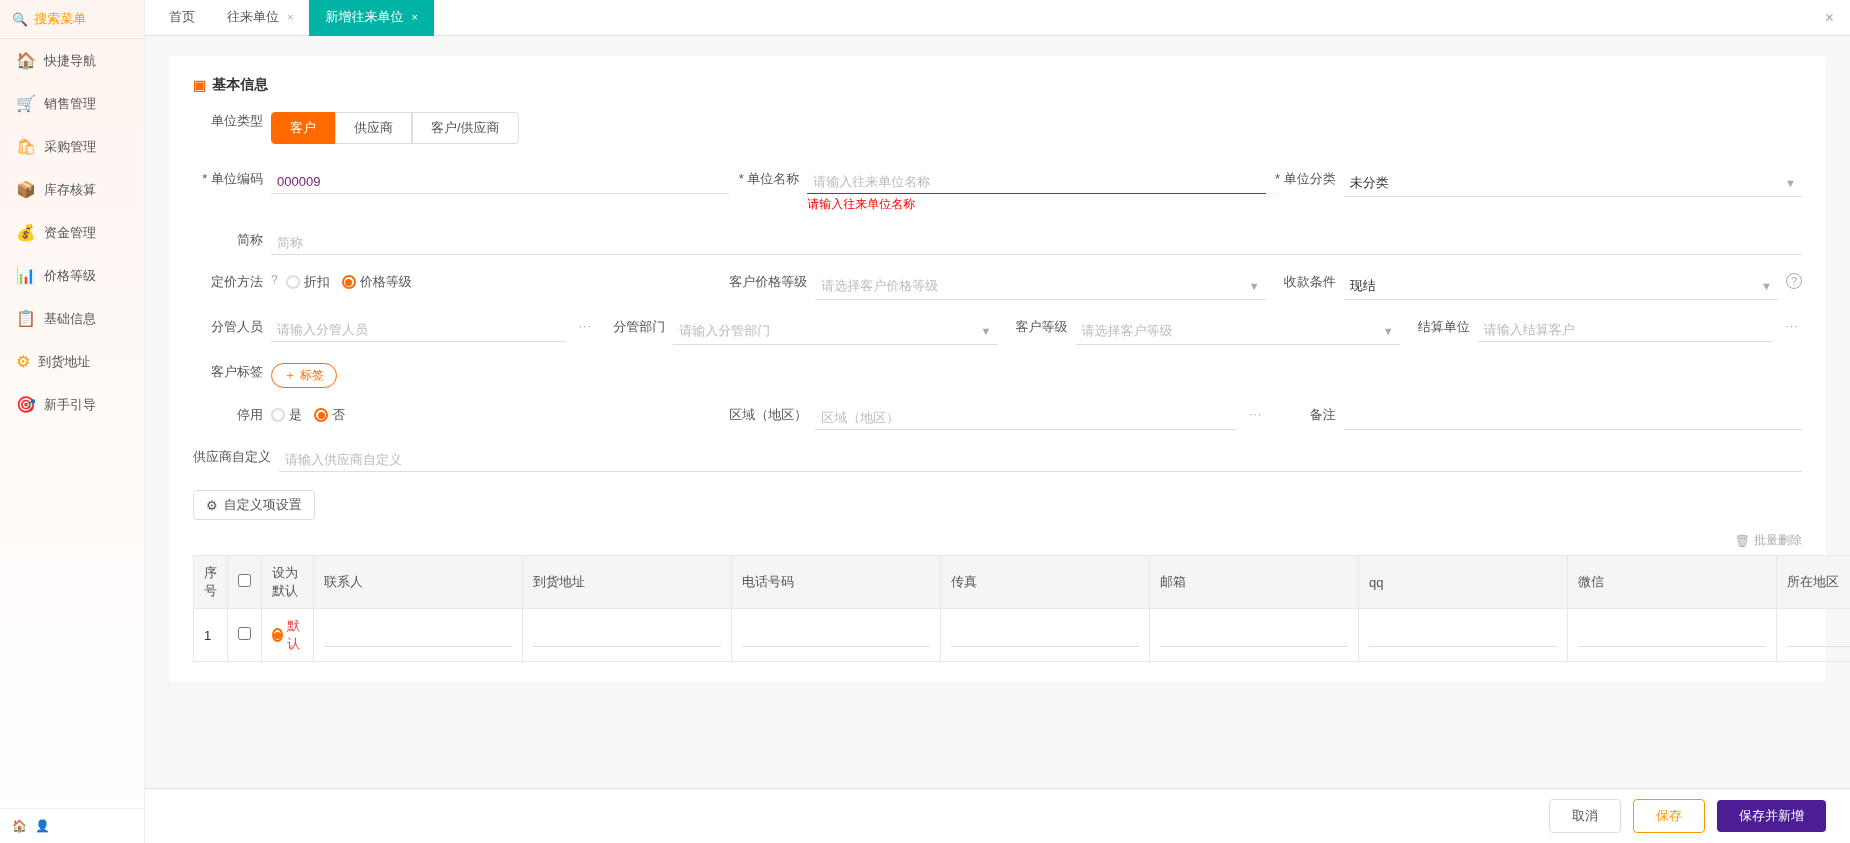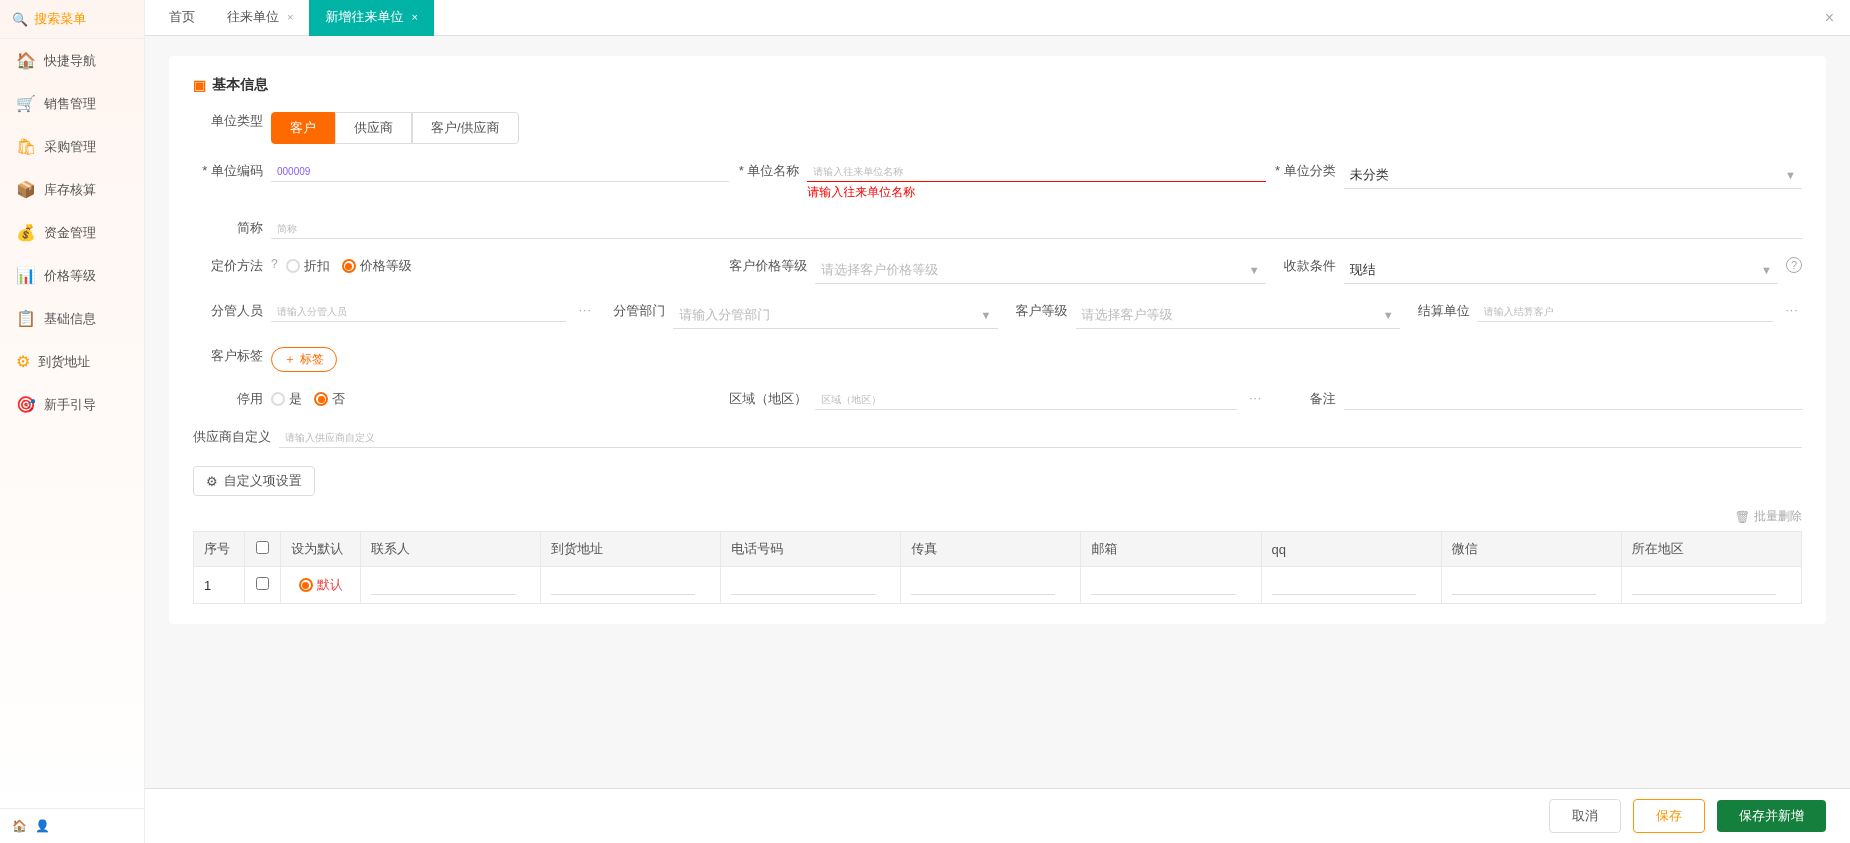--- a/index.html
+++ b/index.html
@@ -101,21 +101,21 @@
       font-weight: bold;
       color: #333;
       margin-bottom: 18px;
       display: flex;
       align-items: center;
       gap: 6px;
     }
     .section-title-icon { color: #ff6a00; font-size: 14px; }
 
     
-    .type-btn-group { display: flex; gap: 0; margin-bottom: 0; }
+    .type-btn-group { display: flex; gap: 0; margin-bottom: 8px; }
     .type-btn {
       padding: 6px 18px;
       border: 1px solid #ddd;
       background: #fff;
       cursor: pointer;
       font-size: 13px;
       color: #555;
     }
     .type-btn.active { background: #ff6a00; color: #fff; border-color: #ff6a00; }
     .type-btn:first-child { border-radius: 4px 0 0 4px; }
@@ -140,23 +140,23 @@
       color: #555;
       white-space: nowrap;
       font-size: 13px;
       min-width: 70px;
       text-align: right;
     }
     .form-input {
       border: none;
       border-bottom: 1px solid #ddd;
       outline: none;
-      font-size: 10px;
+      font-size: 13px;
       padding: 4px 6px;
-      color: #8b5cf6;
+      color: #701a75;
       background: transparent;
       min-width: 160px;
       flex: 1;
     }
     .form-input.error-border { border-bottom: 1px solid #f00; }
     .form-input::placeholder { color: #bbb; }
 
     .form-select {
       display: flex;
       align-items: center;
@@ -261,21 +261,21 @@
       border: 1px solid #ff9500;
       background: #fff;
       color: #ff9500;
       border-radius: 4px;
       cursor: pointer;
       font-size: 13px;
     }
     .btn-save-new {
       padding: 7px 22px;
       border: none;
-      background: #15803d;
+      background: #4c1d95;
       color: #fff;
       border-radius: 4px;
       cursor: pointer;
       font-size: 13px;
     }
 
     
     .content::-webkit-scrollbar { width: 6px; }
     .content::-webkit-scrollbar-thumb { background: #ddd; border-radius: 3px; }
   </style>

